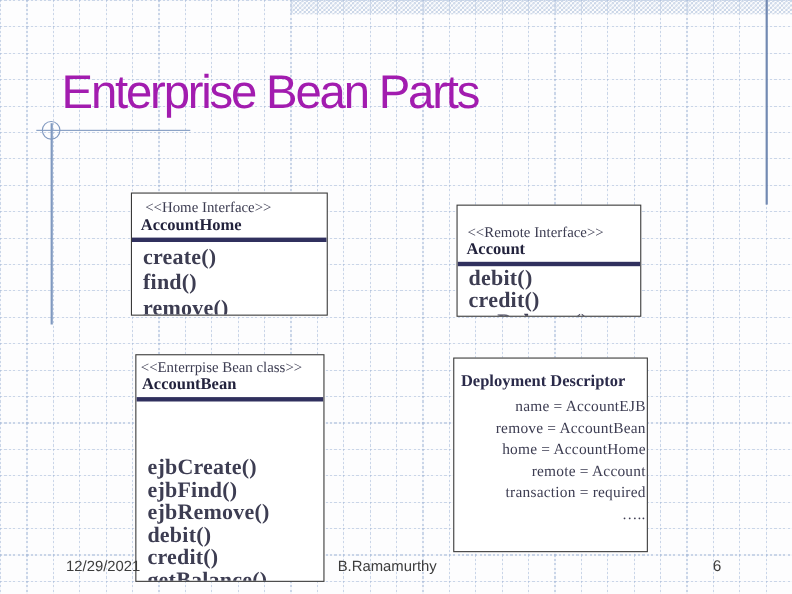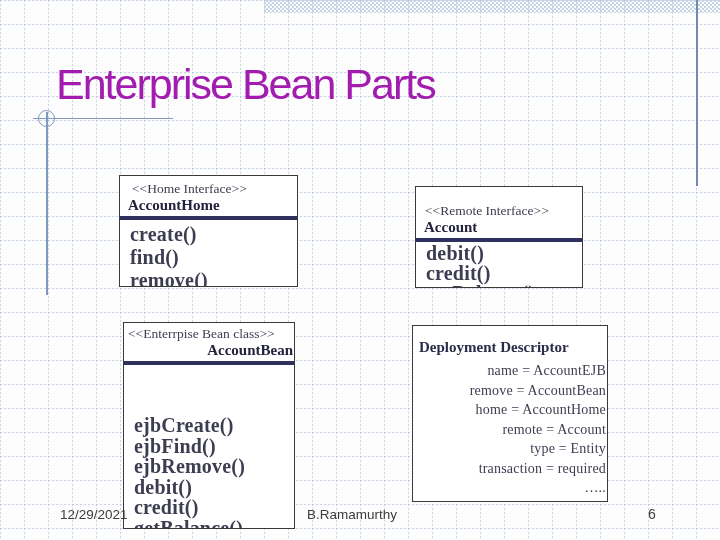--- a/index.html
+++ b/index.html
@@ -47,25 +47,25 @@
   .uml-methods .list-item{white-space:nowrap;}
 
   .box-home{left:119px;top:175px;width:179px;height:112px;}
   .box-home .uml-methods .list-item{line-height:23px;}
   .box-remote{left:415px;top:186px;width:168px;height:102px;}
   .box-remote .uml-stereotype{padding:4px 1px 0 9px;margin-top:12px;}
   .box-remote .uml-methods{padding-top:1px;}
   .box-remote .uml-methods .list-item{line-height:20px;}
   .box-bean{left:123px;top:322px;width:172px;height:207px;}
   .box-bean .uml-stereotype{padding:3px 0 0 4px;}
-  .box-bean .uml-name{padding-left:5px;text-align:right;}
+  .box-bean .uml-name{padding-left:5px;}
   .box-bean .uml-methods{padding-top:2px;margin-top:48px;}
   .box-bean .uml-methods .list-item{line-height:20.5px;}
 
-  .box-dd{left:412px;top:325px;width:196px;height:177px;}
+  .box-dd{left:412px;top:325px;width:177px;height:177px;}
   .dd-title{font-size:15px;font-weight:bold;color:#2b2b4a;padding:13px 1px 3px 6px;white-space:nowrap;}
   .dd-entries{padding:2px 1px 0 8px;font-size:14px;letter-spacing:.2px;}
   .dd-entries .list-item{line-height:19.5px;white-space:nowrap;text-align:right;}
 
   
   .footer-date{position:absolute;left:60px;top:507px;font-size:13.5px;color:#3c3c3c;}
   .footer-author{position:absolute;left:0;right:16px;top:507px;text-align:center;font-size:13.5px;color:#3c3c3c;}
   .footer-page{position:absolute;left:648px;top:506px;font-size:14px;color:#3c3c3c;}
 </style>
 </head>
@@ -116,21 +116,20 @@
     </div>
 </div>
 
 <div class="uml-box box-dd">
   <div class="dd-title">Deployment Descriptor</div>
   <div class="dd-entries">
       <div class="list-item">name = AccountEJB</div>
       <div class="list-item">remove = AccountBean</div>
       <div class="list-item">home = AccountHome</div>
       <div class="list-item">remote = Account</div>
-      <div class="list-item">type = Entity</div>
       <div class="list-item">transaction = required</div>
       <div class="list-item">…..</div>
     </div>
 </div>
 
 <div class="footer-date">12/29/2021</div>
 <div class="footer-author">B.Ramamurthy</div>
 <div class="footer-page">6</div>
 
 </body></html>

